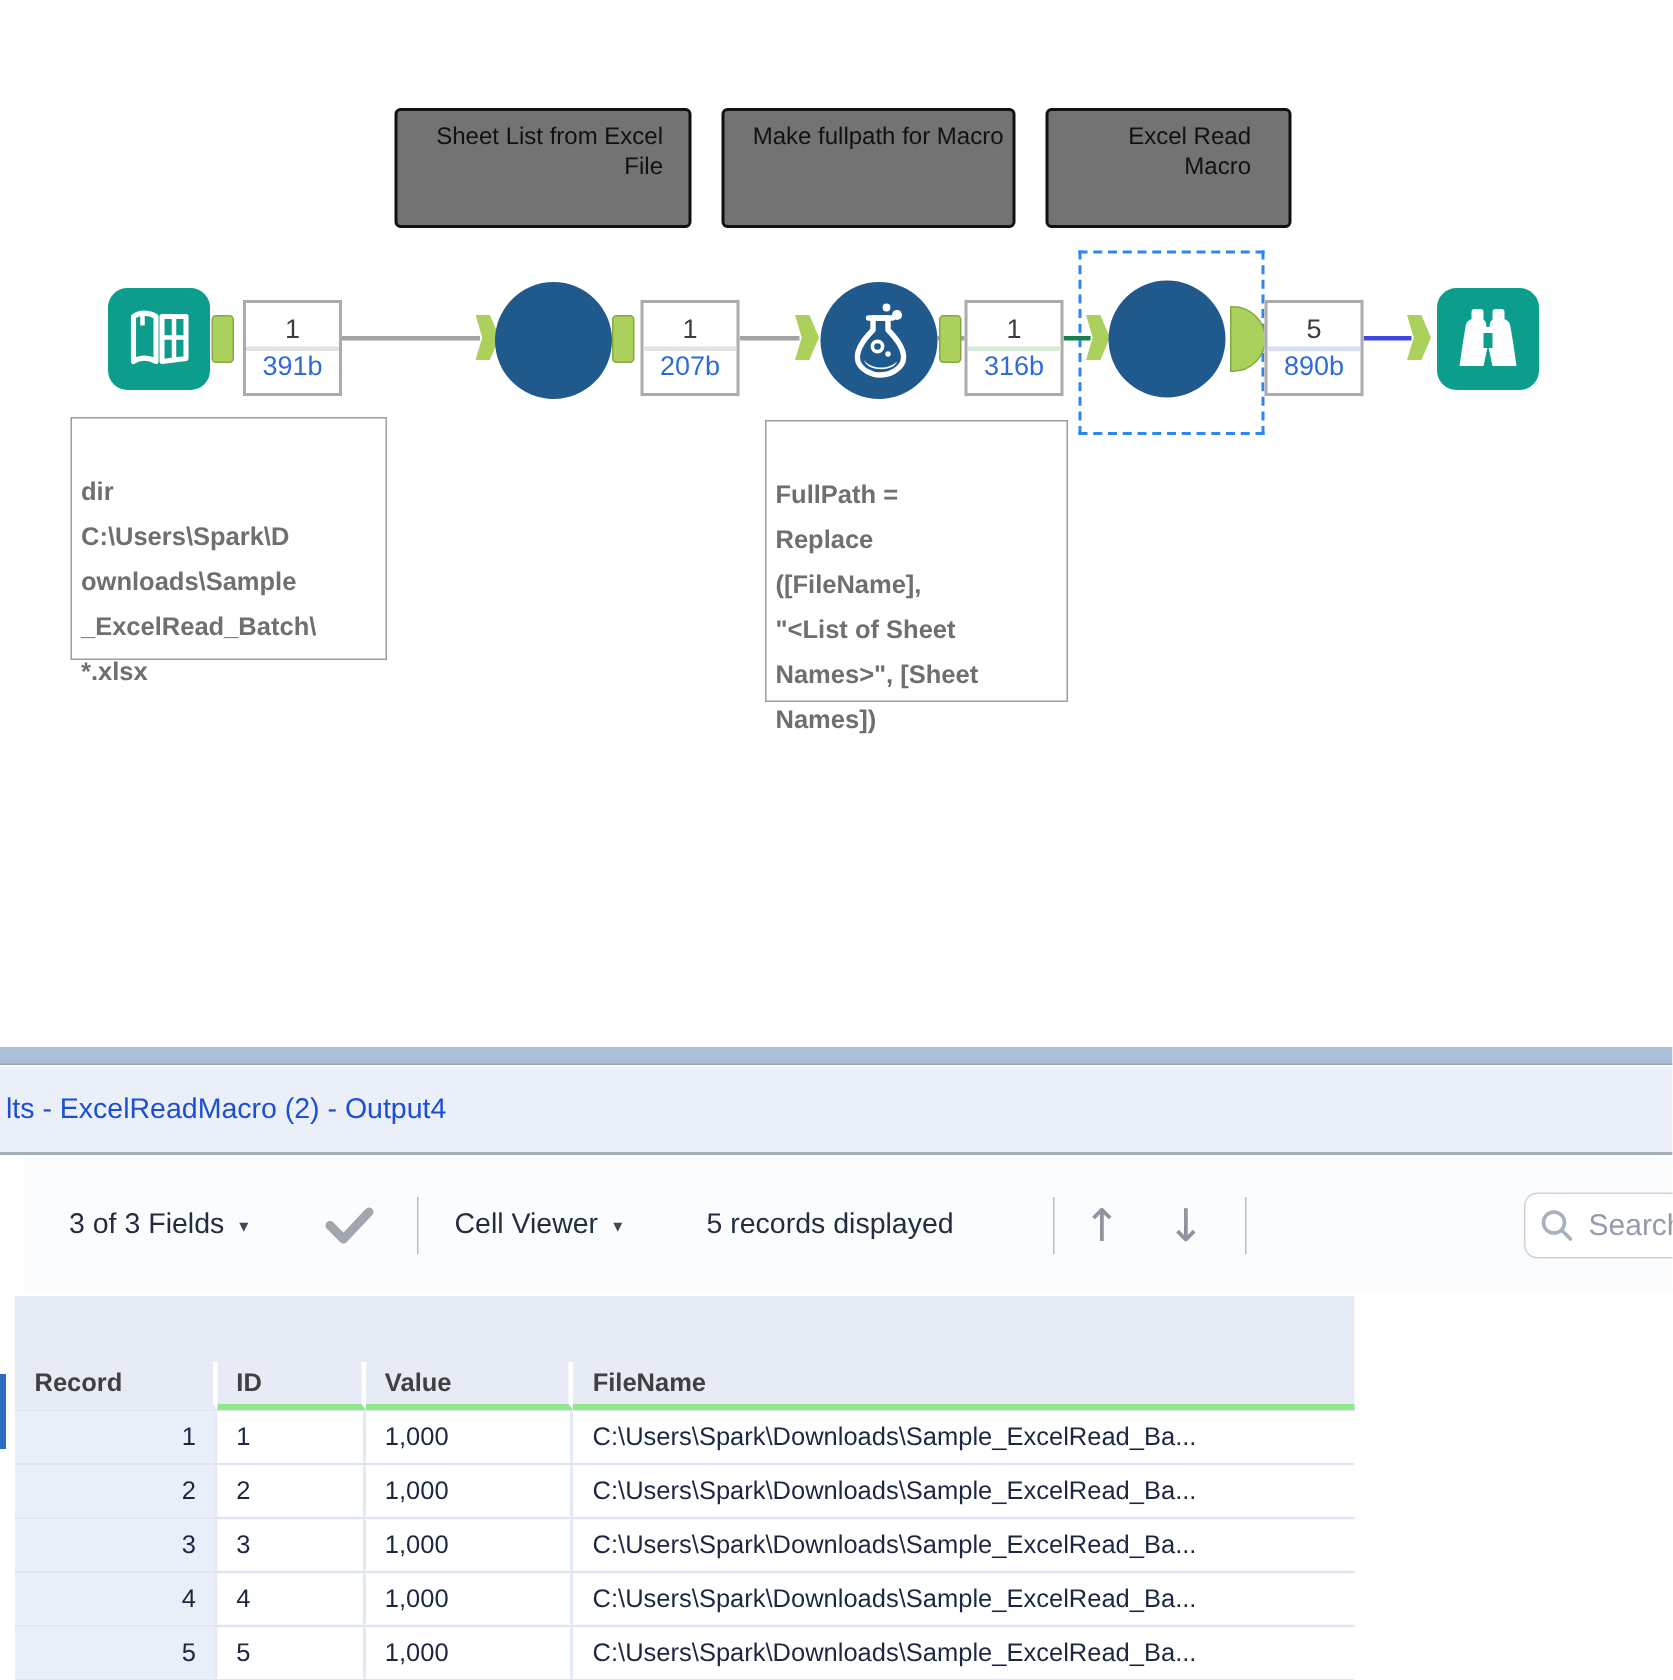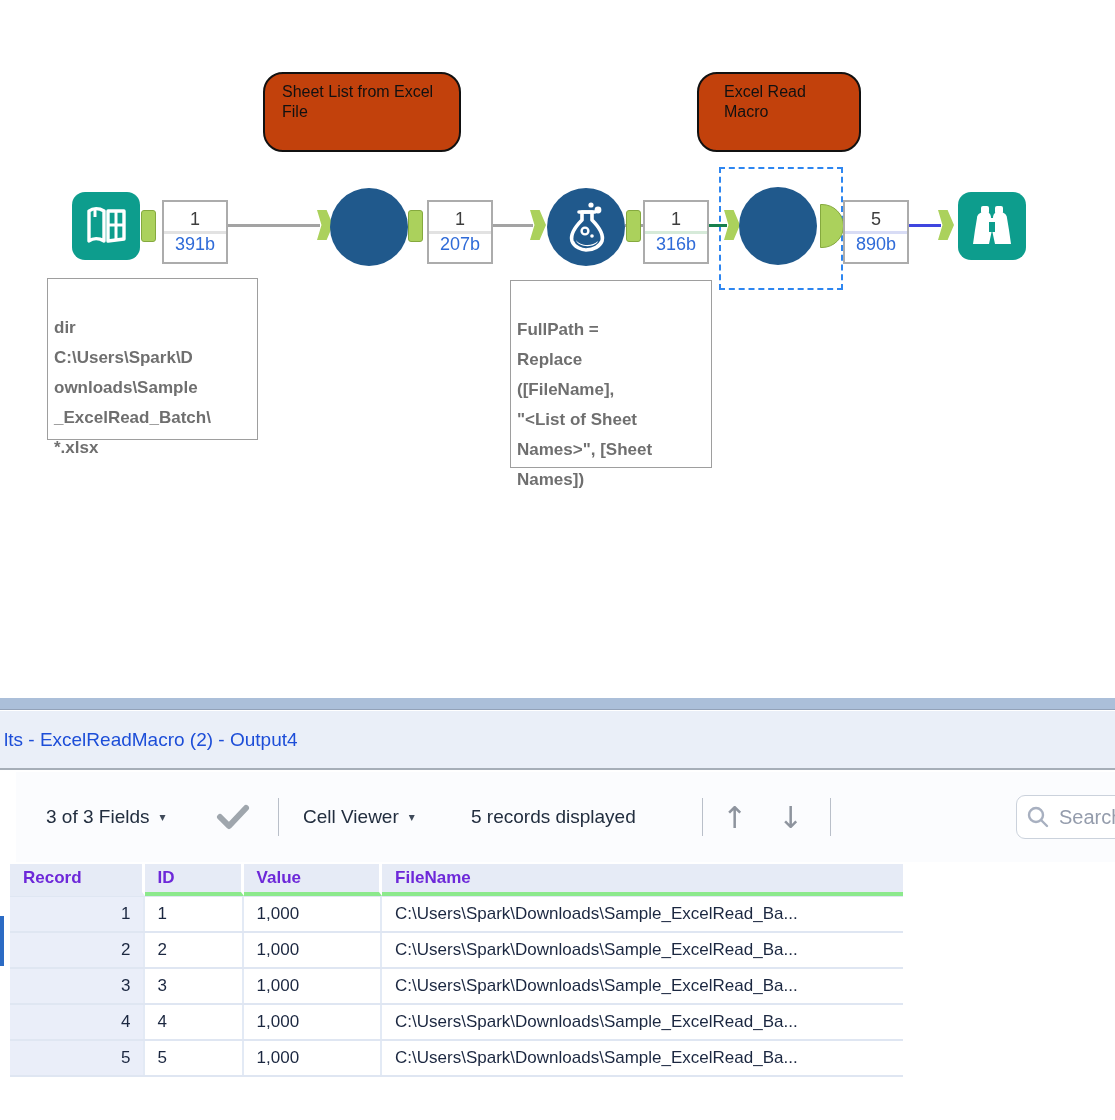--- a/index.html
+++ b/index.html
@@ -4,24 +4,24 @@
 <style>
   html,body{margin:0;padding:0;}
   body{
     width:1115px;height:1120px;position:relative;overflow:hidden;
     background:#ffffff;
     font-family:"Liberation Sans","DejaVu Sans",sans-serif;
   }
   
   .canvas{position:absolute;left:0;top:0;width:1115px;height:698px;background:#fff;}
   .comment{
-    position:absolute;height:80px;border:2px solid #111;border-radius:20px;
-    background:#c2410c;display:flex;align-items:flex-start;justify-content:center;
+    position:absolute;height:80px;border:2px solid #111;border-radius:4px;
+    background:#737373;display:flex;align-items:flex-start;justify-content:center;
     padding-top:8px;box-sizing:border-box;
-    font-size:16px;line-height:20px;color:#111;text-align:left;
+    font-size:16px;line-height:20px;color:#111;text-align:right;
   }
   .tool-square{position:absolute;width:68px;height:68px;border-radius:13px;display:flex;align-items:center;justify-content:center;}
   .tool-circle{position:absolute;width:78px;height:78px;border-radius:50%;display:flex;align-items:center;justify-content:center;}
   .anchor-out{position:absolute;width:13px;height:30px;border-radius:3px;}
   .anchor-in{position:absolute;width:16px;height:30px;clip-path:polygon(0 0,60% 0,100% 50%,60% 100%,0 100%,28% 50%);}
   .anchor-d{position:absolute;width:24px;height:44px;border-radius:0 24px 24px 0;}
   .wire{position:absolute;height:3px;}
   .badge{
     position:absolute;width:66px;height:64px;background:#fff;border:2px solid #ACACAC;
     box-sizing:border-box;display:flex;flex-direction:column;align-items:center;justify-content:center;
@@ -54,23 +54,23 @@
   .tb-arrow{font-size:30px;color:#8E949E;font-family:"DejaVu Sans",sans-serif;}
   .search-box{
     position:absolute;left:1000px;top:23px;width:140px;height:44px;background:#fff;
     border:1px solid #CBD2DC;border-radius:9px;display:flex;align-items:center;box-sizing:border-box;
   }
   .search-box .ph{color:#949CAC;font-size:20px;margin-left:8px;}
   
   .rtable{position:absolute;left:10px;top:864px;width:893px;}
   .thead{display:flex;background:#E6EBF6;}
   .hcell{
-    height:32px;box-sizing:border-box;font-weight:bold;font-size:17px;color:#6d28d9;
+    height:32px;box-sizing:border-box;font-weight:bold;font-size:17px;color:#404040;
     display:flex;align-items:center;padding-left:13px;
-    border-right:3px solid #fff;border-bottom:4px solid #8CE98C;
+    border-right:3px solid #fff;border-bottom:4px solid #8CE98C;margin-top:44px;
   }
   .hcell.rec{border-bottom:4px solid #E6EBF6;}
   .hcell:last-child{border-right:none;}
   .trow{display:flex;border-top:2px solid #DFE6F2;}
   .trow:first-of-type{border-top:1px solid #DFE6F2;}
   .cell{
     height:34px;box-sizing:border-box;font-size:17px;color:#1B2740;background:#fff;
     display:flex;align-items:center;padding-left:13px;border-right:2px solid #E3EAF5;
     white-space:nowrap;overflow:hidden;
   }
@@ -84,20 +84,23 @@
   .blue-strip{position:absolute;left:0;top:916px;width:4px;height:50px;background:#2B6BC4;}
 </style>
 </head>
 <body>
 
 <div class="canvas">
 
   <div class="comment" style="left:263px;top:72px;width:198px;">
     <span style="width:160px;">Sheet List from Excel File</span>
   </div>
+  <div class="comment" style="left:481px;top:72px;width:196px;">
+    <span style="width:180px;">Make fullpath for Macro</span>
+  </div>
   <div class="comment" style="left:697px;top:72px;width:164px;">
     <span style="width:110px;">Excel Read Macro</span>
   </div>
 
   <div class="selrect" style="left:719px;top:167px;width:120px;height:119px;"></div>
 
   <div class="wire" style="left:228px;top:224px;width:92px;background:#A3A3A3;"></div>
   <div class="wire" style="left:493px;top:224px;width:40px;background:#A3A3A3;"></div>
   <div class="wire" style="left:625px;top:224px;width:22px;background:#A3A3A3;"></div>
   <div class="wire" style="left:709px;top:224px;width:18px;background:#17804D;"></div>

